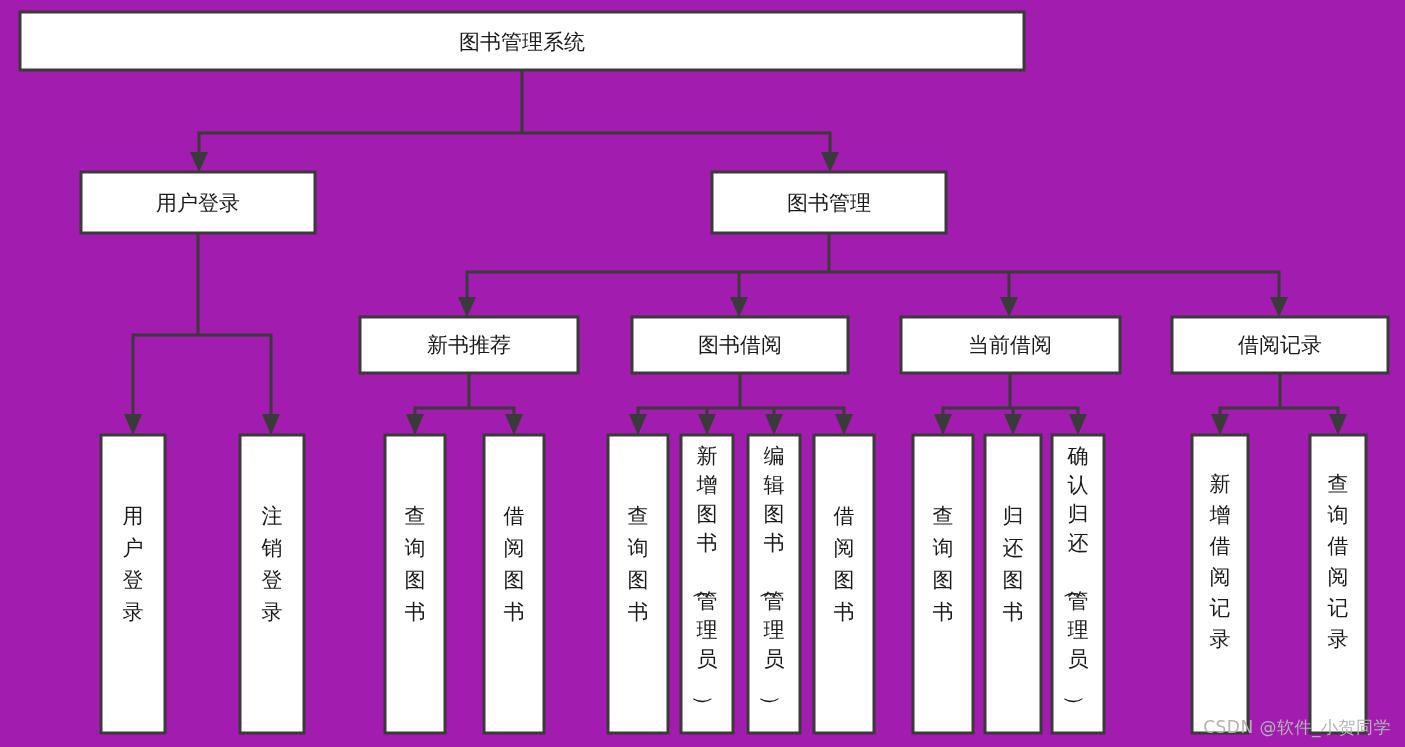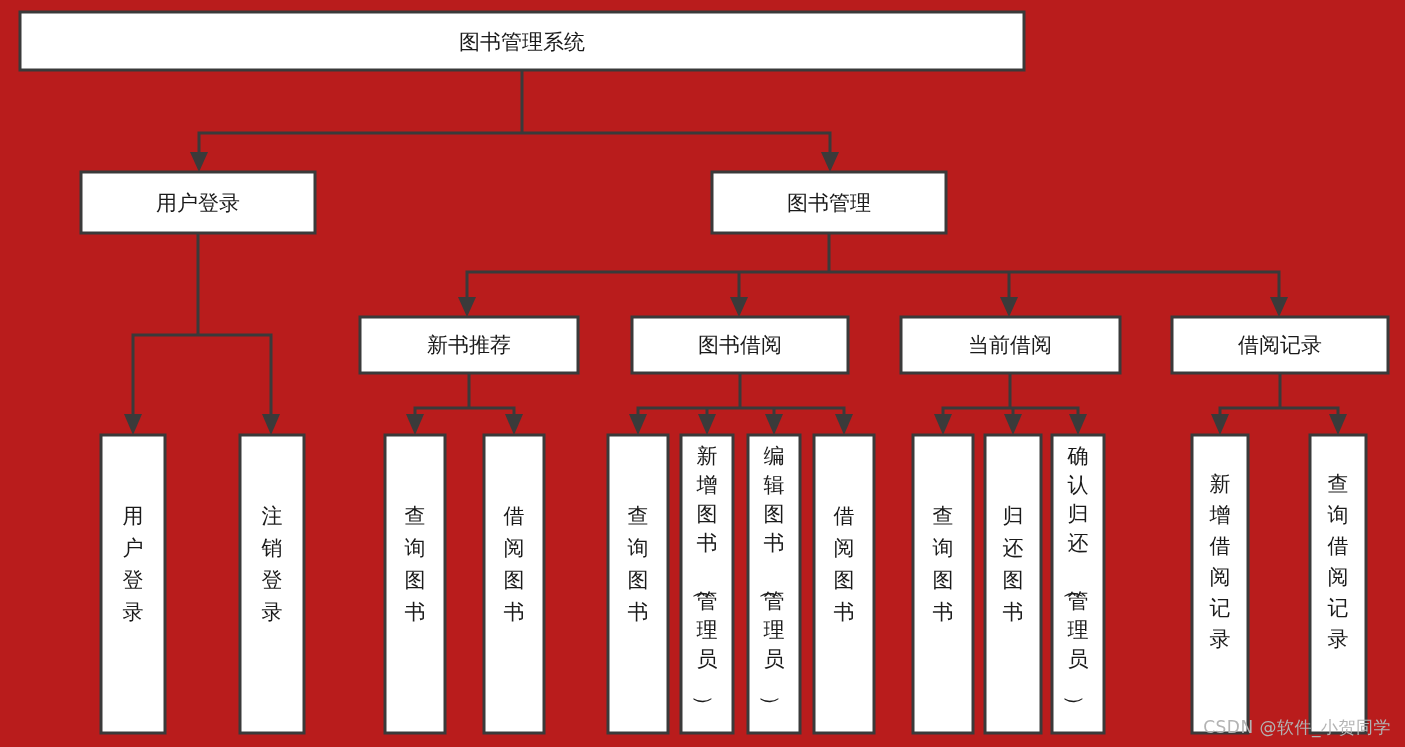--- a/index.html
+++ b/index.html
@@ -10,21 +10,21 @@
   body {
     width: 1405px;
     height: 747px;
     overflow: hidden;
     font-family: "DejaVu Sans", "Liberation Sans", sans-serif;
   }
   #diagram-root {
     position: relative;
     width: 1405px;
     height: 747px;
-    background: #b91c1c;
+    background: #a21caf;
   }
   svg#flow {
     position: absolute;
     left: 0;
     top: 0;
     width: 1405px;
     height: 747px;
     display: block;
   }
   .node-rect {

